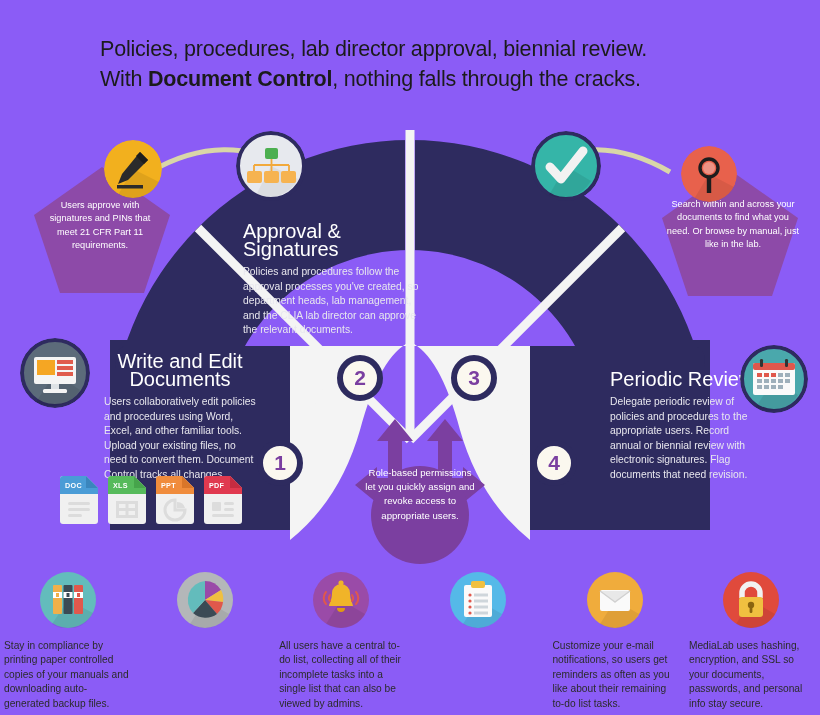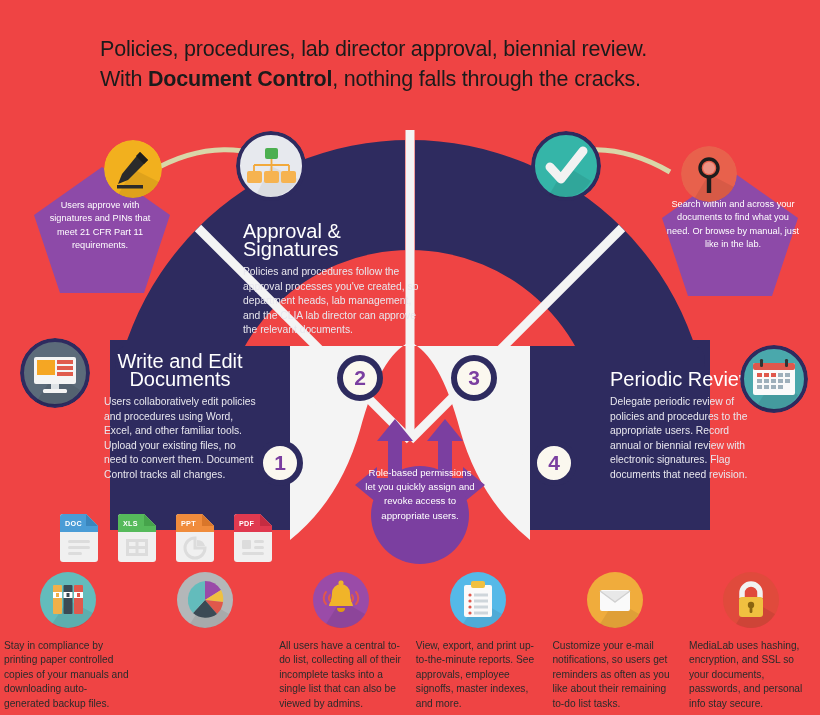--- a/index.html
+++ b/index.html
@@ -2,21 +2,21 @@
 <html><head>
 <meta charset="utf-8">
 <style>
   * { box-sizing: border-box; margin: 0; padding: 0; }
   html, body {
     width: 820px; height: 715px;
     background: #f4f4f4;
     font-family: "Liberation Sans", sans-serif;
     overflow: hidden;
   }
-  #stage { position: relative; width: 820px; height: 715px; background: #ef4444; }
+  #stage { position: relative; width: 820px; height: 715px; background: #8b5cf6; }
 
   
   .headline {
     position: absolute; left: 100px; top: 34px; width: 660px;
     font-size: 21.5px; line-height: 30px; color: #1b1b1b;
     letter-spacing: -0.2px;
   }
   .headline .l2 { display: block; }
   .headline b { font-weight: 700; }
 
@@ -62,21 +62,21 @@
   .penta-txt {
     position: absolute; text-align: center; color: #ffffff;
     font-size: 9.2px; line-height: 13.4px;
   }
   #penta-left  { left: 32px;  top: 165px; }
   #penta-left-txt  { left: 40px; top: 199px; width: 120px; }
   #penta-right { left: 660px; top: 168px; }
   #penta-right-txt { left: 666px; top: 198px; width: 134px; }
 
   
-  #filerow { position: absolute; left: 60px; top: 514px; display: flex; gap: 20px; justify-content: center; }
+  #filerow { position: absolute; left: 60px; top: 476px; display: flex; gap: 10px; justify-content: center; }
   .fileicon { width: 38px; height: 48px; position: relative; }
   .fileicon .lbl {
     position: absolute; left: 5px; top: 5px;
     color: #fff; font-size: 7.2px; font-weight: 700; letter-spacing: .3px;
   }
 
   
   #features {
     position: absolute; left: 0; top: 572px; width: 820px;
     display: flex;
@@ -396,21 +396,20 @@
               <circle cx="20" cy="41" r="1.6"></circle>
           </g>
           <g fill="#cfd6db">
             <rect x="24" y="21.5" width="14" height="3"></rect>
             <rect x="24" y="27.5" width="14" height="3"></rect>
             <rect x="24" y="33.5" width="14" height="3"></rect>
             <rect x="24" y="39.5" width="14" height="3"></rect>
           </g>
         </svg>
       </div>
-      <p>View, export, and print up-to-the-minute reports. See approvals, employee signoffs, master indexes, and more.</p>
     </div>
 
     <div class="feat">
       <div class="ic">
         <svg width="56" height="56" viewBox="0 0 56 56">
           <circle cx="28" cy="28" r="28" fill="#f0ac3c"></circle>
           <path d="M28 28 L52 42 A28 28 0 0 1 13 52 Z" fill="#000" opacity="0.07"></path>
           <rect x="13" y="18" width="30" height="21" rx="2" fill="#fafafa"></rect>
           <path d="M13 19 L28 31 L43 19 Z" fill="#e8e8e8"></path>
           <path d="M13 19 L28 30 L43 19" fill="none" stroke="#d0d0d0" stroke-width="1.4"></path>

